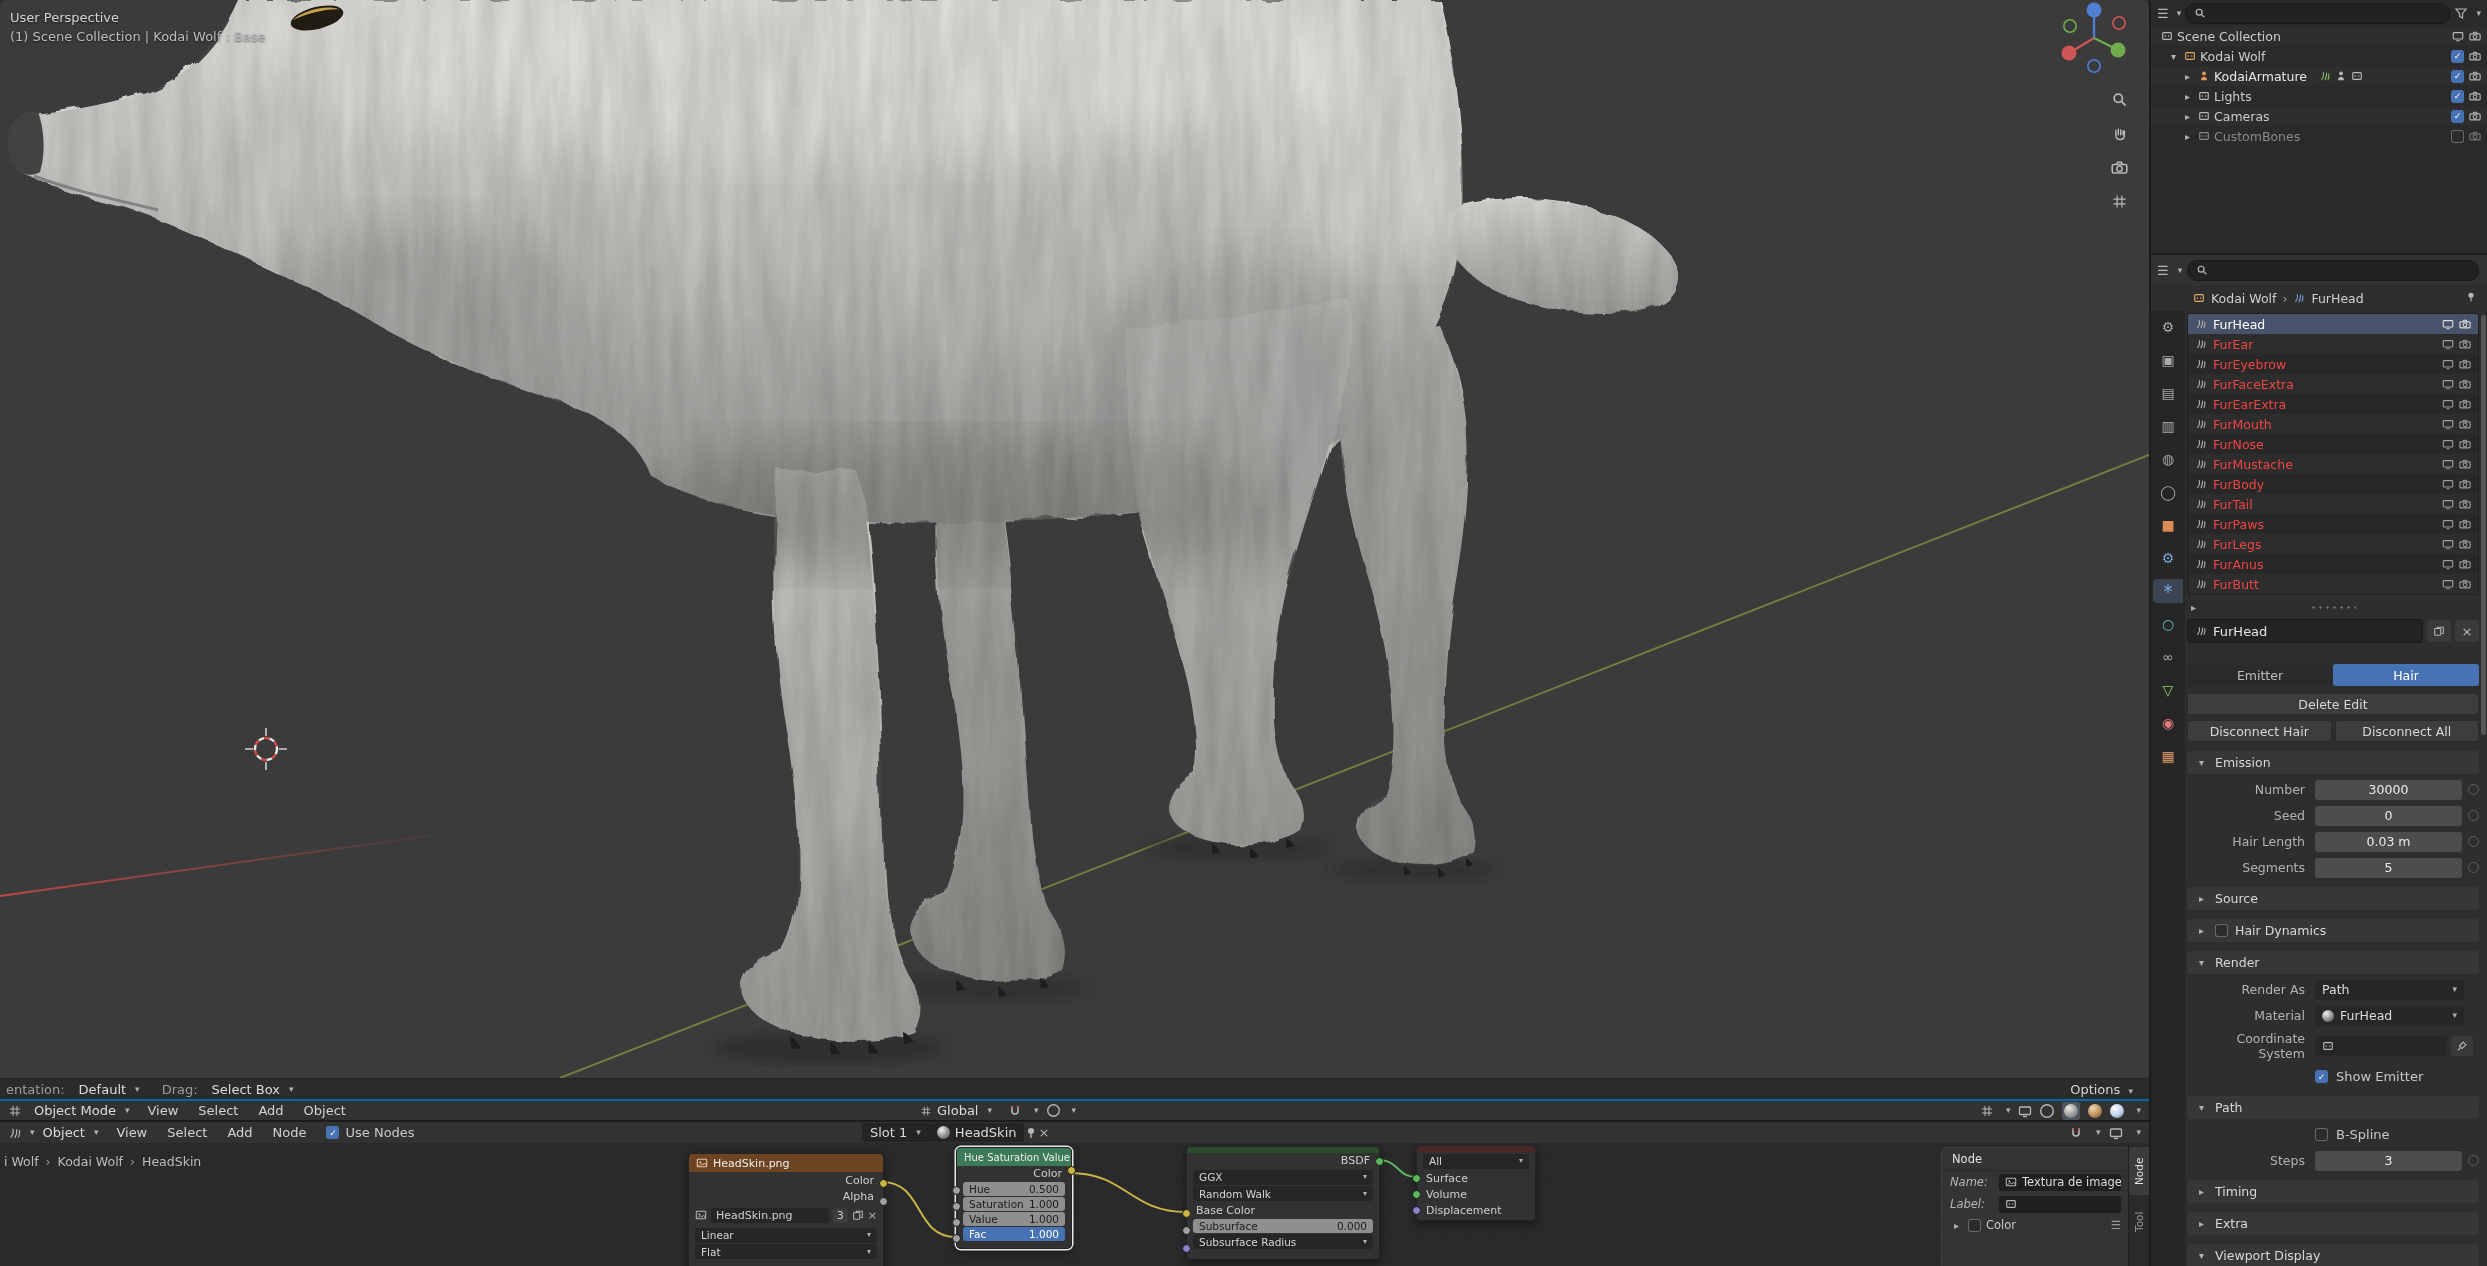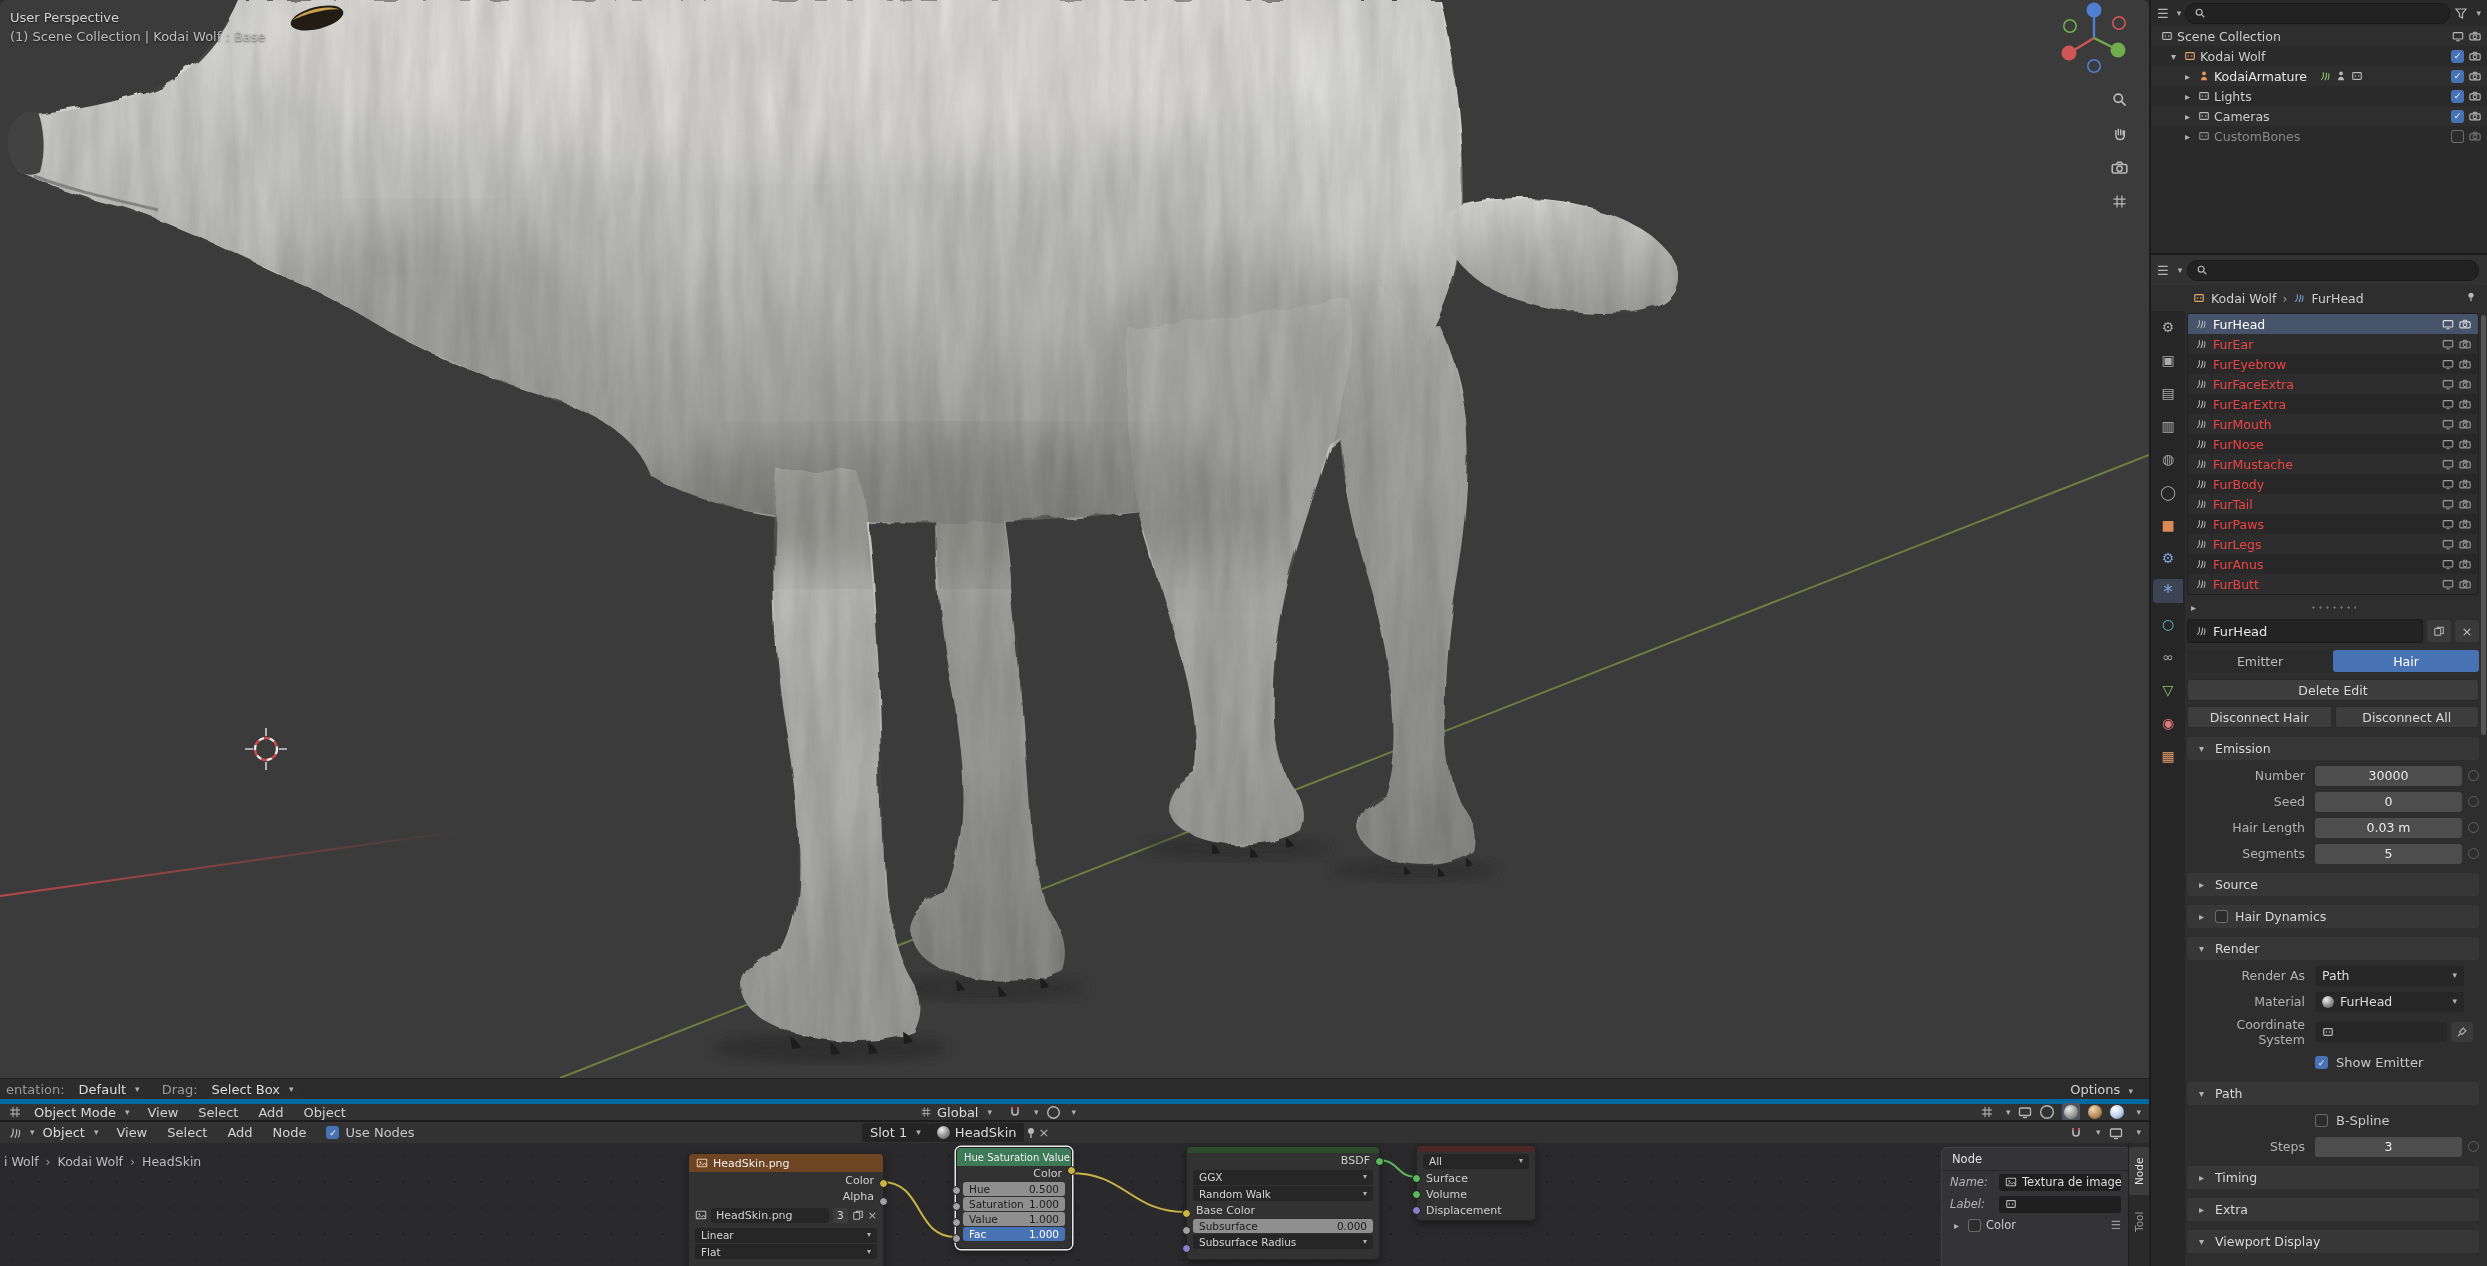--- a/index.html
+++ b/index.html
@@ -11,21 +11,21 @@
   .ic12{width:12px;height:12px;}
   .caret{font-size:9px;color:#b0b0b0;margin-left:4px;line-height:1;}
   .exp{font-size:10px;color:#b0b0b0;width:13px;text-align:center;flex:none;}
   .menu{padding:0 10px;color:#d2d2d2;}
   .chip{display:inline-flex;align-items:center;gap:5px;background:#2c2c2c;border-radius:3px;padding:2px 8px;color:#dcdcdc;}
   .dim{color:#9b9b9b;}
 
   
   #viewport{left:0;top:0;width:2149px;height:1078px;background:#3b3b3b;border-radius:8px 8px 0 0;overflow:hidden;}
   #toolsettings{left:0;top:1078px;width:2149px;height:21px;background:#2b2b2b;border-top:1px solid #222;display:flex;align-items:center;padding:0 6px;box-sizing:border-box;}
-  #vheader{left:0;top:1099px;width:2149px;height:21px;background:#323232;border-top:5px solid #0369a1;display:flex;align-items:center;box-sizing:border-box;}
+  #vheader{left:0;top:1099px;width:2149px;height:21px;background:#323232;border-top:2px solid #0369a1;display:flex;align-items:center;box-sizing:border-box;}
   #sheader{left:0;top:1120px;width:2149px;height:23px;background:#323232;border-top:2px solid #1c1c1c;display:flex;align-items:center;box-sizing:border-box;}
   #scanvas{left:0;top:1143px;width:2149px;height:123px;background:#2a2a2c;overflow:hidden;background-image:radial-gradient(circle,#222224 1px,transparent 1.3px);background-size:26px 26px;}
   #rightcol{left:2149px;top:0;width:338px;height:1266px;background:#2e2e2e;border-left:2px solid #1c1c1c;box-sizing:border-box;}
 
   
   .vp-overlay{left:10px;top:8px;color:#d4d4d4;font-size:13px;line-height:19px;text-shadow:0 1px 2px rgba(0,0,0,.6);}
   .vp-overlay .l2{color:#bdbdbd;}
   .vp-tools{left:2108px;top:88px;display:flex;flex-direction:column;gap:12px;align-items:center;}
   .vp-tool{width:22px;height:22px;display:flex;align-items:center;justify-content:center;color:#cfcfcf;}
   .vp-tool .ic{width:17px;height:17px;}
@@ -998,21 +998,21 @@
           <span class="sqbtn">
               <svg class="ic ic12">
                 <use href="#i-copy"></use>
               </svg>
             </span>
           <span class="sqbtn">
               <span>×</span>
             </span>
         </div>
 
-        <div class="row" style="margin-top:7px;gap:0">
+        <div class="row" style="margin-top:21px;gap:0">
           <span class="ptabbtn">
               <span>Emitter</span>
             </span>
           <span class="ptabbtn sel">
               <span>Hair</span>
             </span>
         </div>
 
         <div class="row" style="margin-top:7px">
           <span class="pbtn">

